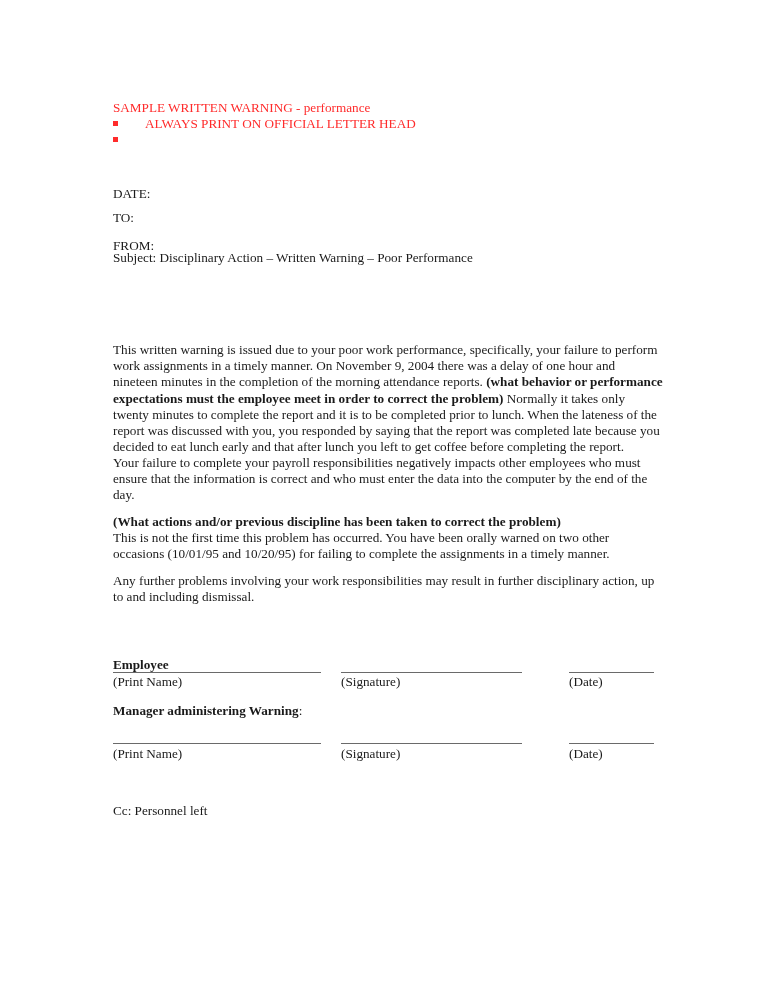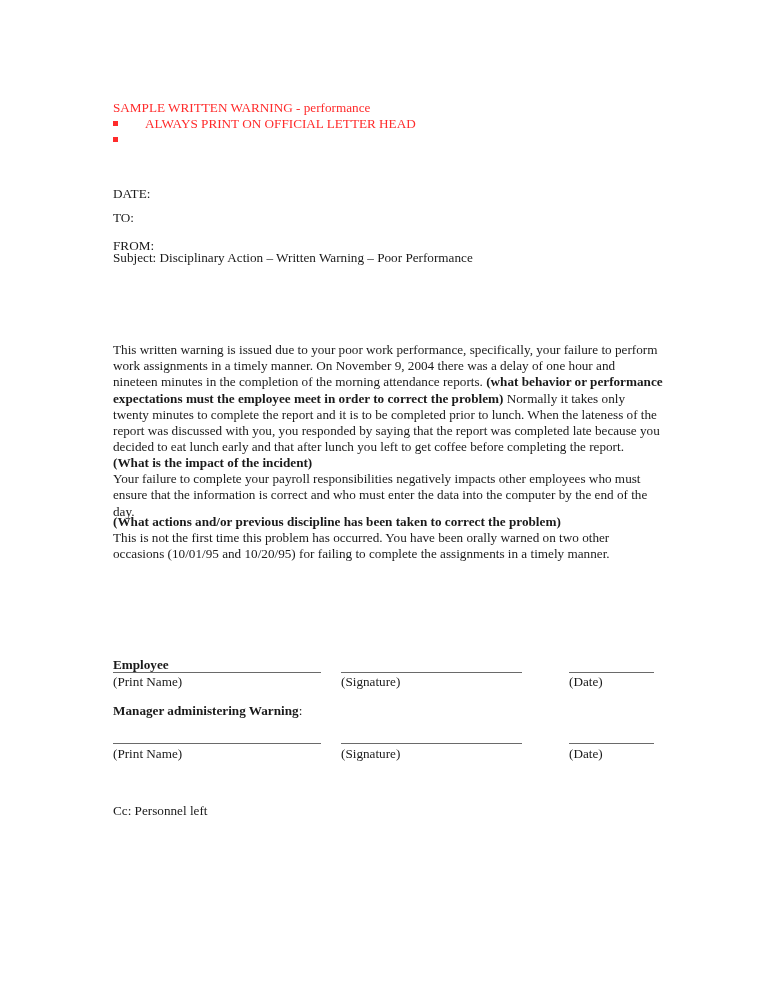--- a/index.html
+++ b/index.html
@@ -33,30 +33,30 @@
   <div class="abs" style="top:210px;">TO:</div>
   <div class="abs" style="top:238px;">FROM:</div>
   <div class="abs" style="top:250px;">Subject: Disciplinary Action – Written Warning – Poor Performance</div>
 
 
   <div class="para" style="top:342px;">
     <span>This written warning is issued due to your poor work performance, specifically, your failure to perform work assignments in a timely manner. On November 9, 2004 there was a delay of one hour and nineteen minutes in the completion of the morning attendance reports. </span><span class="b">(what behavior or performance expectations must the employee meet in order to correct the problem)</span><span> Normally it takes only twenty minutes to complete the report and it is to be completed prior to lunch. When the lateness of the report was discussed with you, you responded by saying that the report was completed late because you decided to eat lunch early and that after lunch you left to get coffee before completing the report.</span>
   </div>
 
   <div class="para" style="top:455px;">
-    <div class="b">(What is the impact of the incident)</div>
     <div>Your failure to complete your payroll responsibilities negatively impacts other employees who must ensure that the information is correct and who must enter the data into the computer by the end of the day.</div>
   </div>
 
   <div class="para" style="top:514px;">
     <div class="b">(What actions and/or previous discipline has been taken to correct the problem)</div>
     <div>This is not the first time this problem has occurred. You have been orally warned on two other occasions (10/01/95 and 10/20/95) for failing to complete the assignments in a timely manner.</div>
   </div>
 
   <div class="para" style="top:573px;">
+    <div>Any further problems involving your work responsibilities may result in further disciplinary action, up to and including dismissal.</div>
   </div>
 
   <div class="abs b" style="top:630px;margin-top:27px;">Employee</div>
 
   <div class="sigline" style="left:113px; width:208px; top:672px;"></div>
   <div class="sigline" style="left:341px; width:181px; top:672px;"></div>
   <div class="sigline" style="left:569px; width:85px; top:672px;"></div>
   <div class="siglabel" style="left:113px; top:674px;">(Print Name)</div>
   <div class="siglabel" style="left:341px; top:674px;">(Signature)</div>
   <div class="siglabel" style="left:569px; top:674px;">(Date)</div>

